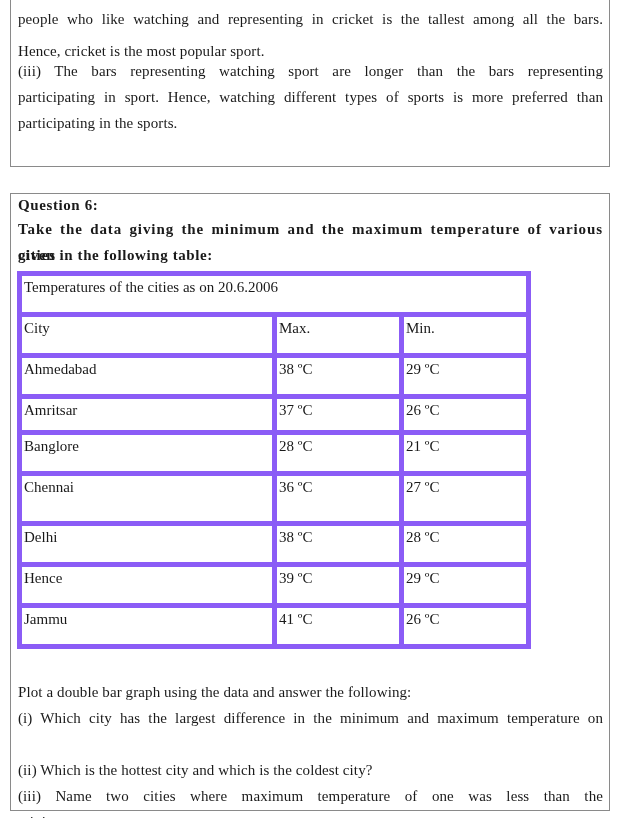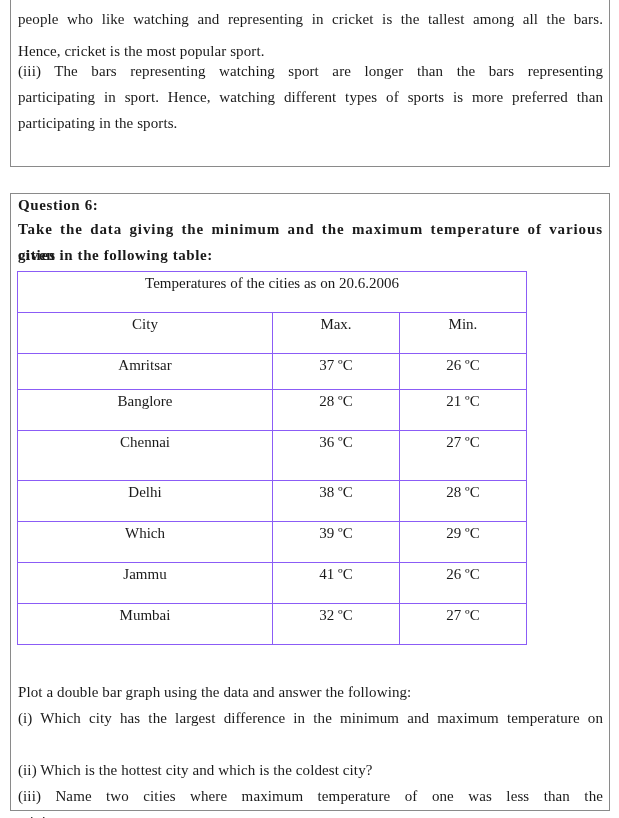--- a/index.html
+++ b/index.html
@@ -7,22 +7,22 @@
          font-family: "Liberation Serif", "DejaVu Serif", serif; color: #1a1a1a; }
   .box { position: absolute; border: 1px solid #8a8a8a; background: #fff; box-sizing: border-box; }
   #box1 { left: 10px; top: -2px; width: 600px; height: 169px; }
   #box2 { left: 10px; top: 193px; width: 600px; height: 618px; padding-left: 48px; }
   .para { position: absolute; left: 7px; width: 585px; font-size: 15px; line-height: 26px;
           text-align: justify; text-align-last: left; letter-spacing: 0.1px; }
   .jl { text-align-last: justify; }
   .bold { font-weight: bold; letter-spacing: 0.6px; }
   table.temps { position: absolute; left: 6px; top: 77px; border-collapse: collapse;
                 font-size: 15px; }
-  table.temps td { border: 1px solid #8b5cf6; vertical-align: top; padding: 2px 2px 0 2px;
-                   height: 36px; box-sizing: border-box; line-height: 18px; text-align: center; }
+  table.temps td { border: 5px solid #8b5cf6; vertical-align: top; padding: 2px 2px 0 2px;
+                   height: 36px; box-sizing: border-box; line-height: 18px; }
   .c1 { width: 255px; } .c2 { width: 127px; margin-left: 24px; } .c3 { width: 127px; }
 </style>
 </head>
 <body>
 
 <div id="box1" class="box">
   <div class="para jl" style="top:7px">people who like watching and representing in cricket is the tallest among all the bars.</div>
   <div class="para" style="top:39px">Hence, cricket is the most popular sport.</div>
   <div class="para jl" style="top:59px;word-spacing:9px">(iii) The bars representing watching sport are longer than the bars representing</div>
   <div class="para jl" style="top:85px">participating in sport. Hence, watching different types of sports is more preferred than</div>
@@ -38,53 +38,53 @@
     <tbody>
         <tr>
       <td colspan="3" style="height:41px">Temperatures of the cities as on 20.6.2006</td>
     </tr>
     <tr>
       <td class="c1" style="height:41px">City</td>
       <td class="c2">Max.</td>
       <td class="c3">Min.</td>
     </tr>
     <tr>
+      <td style="height:41px">Ahmedabad</td>
+      <td>38 ºC</td>
+      <td>29 ºC</td>
+    </tr>
+    <tr>
       <td style="height:28px">Amritsar</td>
       <td>37 ºC</td>
       <td>26 ºC</td>
     </tr>
     <tr>
       <td style="height:41px">Banglore</td>
       <td>28 ºC</td>
       <td>21 ºC</td>
     </tr>
     <tr>
       <td style="height:50px">Chennai</td>
       <td>36 ºC</td>
       <td>27 ºC</td>
     </tr>
     <tr>
       <td style="height:41px">Delhi</td>
       <td>38 ºC</td>
       <td>28 ºC</td>
     </tr>
     <tr>
-      <td style="height:41px">Which</td>
+      <td style="height:41px">Hence</td>
       <td>39 ºC</td>
       <td>29 ºC</td>
     </tr>
     <tr>
       <td style="height:41px">Jammu</td>
       <td>41 ºC</td>
       <td>26 ºC</td>
-    </tr>
-    <tr>
-      <td style="height:41px">Mumbai</td>
-      <td>32 ºC</td>
-      <td>27 ºC</td>
     </tr>
   </tbody>
     </table>
 
   <div class="para" style="top:485px">Plot a double bar graph using the data and answer the following:</div>
   <div class="para jl" style="top:511px">(i) Which city has the largest difference in the minimum and maximum temperature on</div>
   <div class="para" style="top:563px">(ii) Which is the hottest city and which is the coldest city?</div>
   <div class="para jl" style="top:589px;word-spacing:5px">(iii) Name two cities where maximum temperature of one was less than the minimum</div>
 </div>
 

